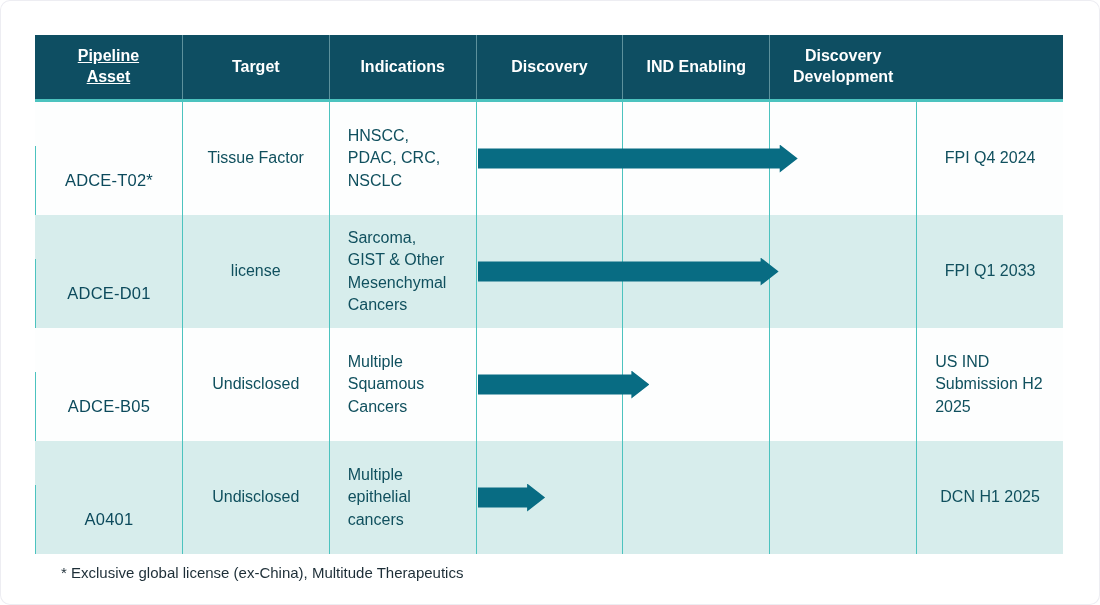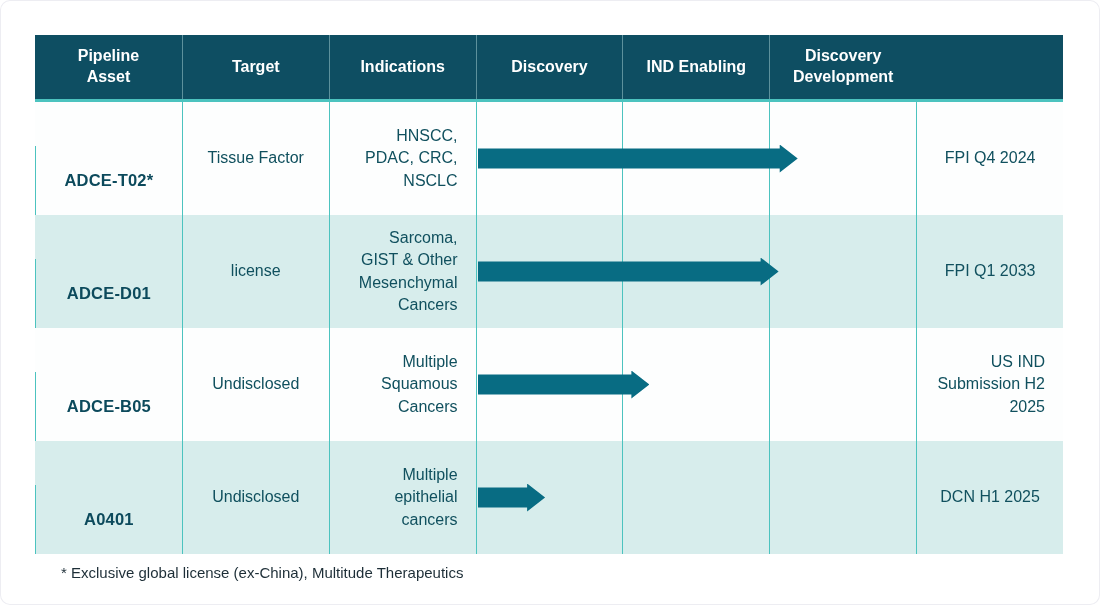--- a/index.html
+++ b/index.html
@@ -12,34 +12,34 @@
   .header-row {
     display:grid; grid-template-columns:repeat(7,1fr);
     height:64px; background:#0E4E62; border-bottom:3px solid #4CC3BF;
   }
   .header-cell {
     display:flex; align-items:center; justify-content:center; text-align:center;
     color:#ffffff; font-weight:bold; font-size:16px; line-height:1.3;
     border-left:1px solid rgba(190,228,228,0.45); padding:0 8px;
     white-space:pre-line;
   }
-  .header-cell:first-child { border-left:none; }
+  .header-cell:first-child { border-left:none;text-decoration:underline; }
   .body-rows {}
   .body-row {
     position:relative; display:grid; grid-template-columns:repeat(7,1fr); height:113px;
   }
   .body-row:nth-child(odd) { background:#FDFEFE; }
   .body-row:nth-child(even) { background:#D7EDEC; }
   .cell {
-    display:flex; align-items:center; justify-content:center; text-align:right;
+    display:flex; align-items:center; justify-content:center; text-align:left;
     font-size:16px; color:#10505E; line-height:1.38; padding:0 18px;
     border-left:1.5px solid #4CC3BF;
   }
   .cell:first-child { border-left:1.5px solid #4CC3BF; }
-  .cell.asset { font-weight:bold; font-size:16.5px; color:#0C4A5C; letter-spacing:0.2px;margin-top:44px; }
+  .cell.asset { font-weight:normal; font-size:16.5px; color:#0C4A5C; letter-spacing:0.2px;margin-top:44px; }
   .arrow {
     position:absolute; top:50%; transform:translateY(-50%);
     left:calc(42.857% + 2px); height:28px; background:#086C83;
     clip-path: polygon(0 4px, calc(100% - 18px) 4px, calc(100% - 18px) 0,
                        100% 50%, calc(100% - 18px) 100%,
                        calc(100% - 18px) calc(100% - 4px), 0 calc(100% - 4px));
   }
   .footnote {
     position:absolute; left:35px; top:564px; font-size:15px; color:#1D2E37;margin-left:26px;
   }

